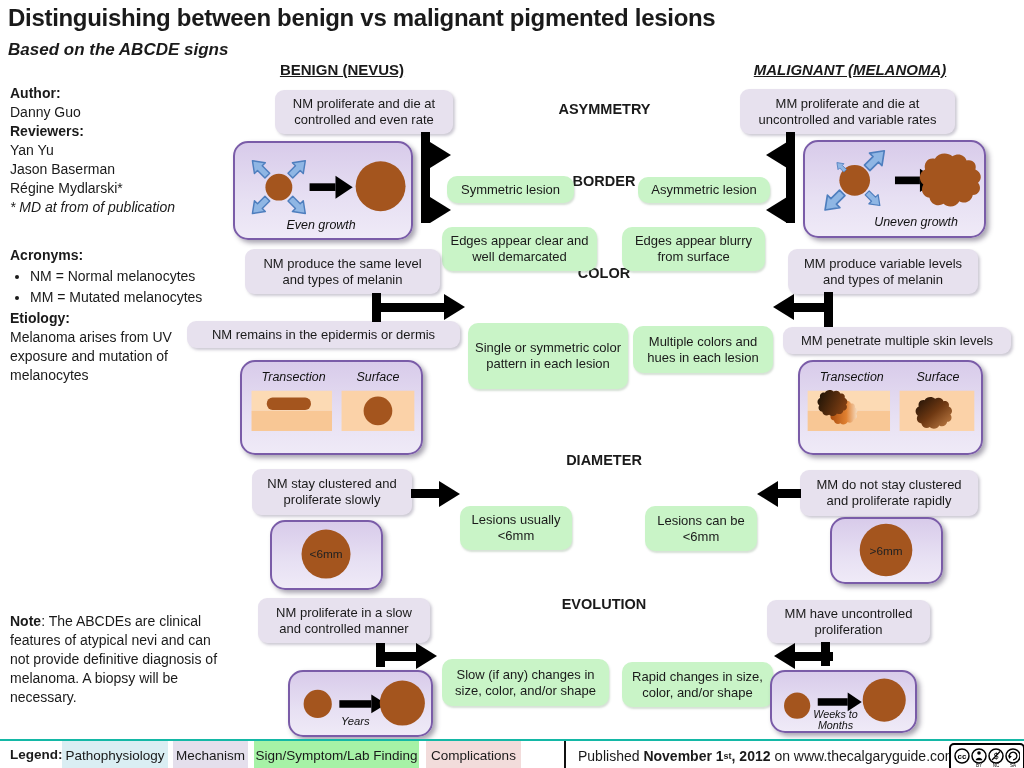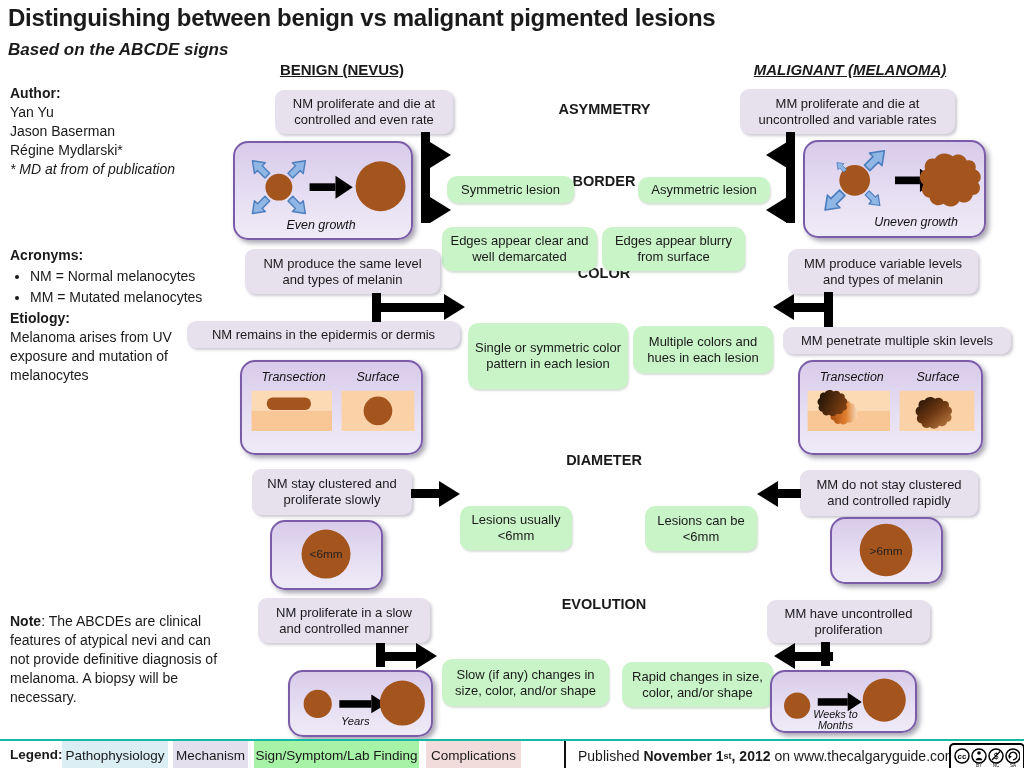--- a/index.html
+++ b/index.html
@@ -47,20 +47,22 @@
 </head>
 <body>
 
 <div class="abs title">Distinguishing between benign vs malignant pigmented lesions</div>
 <div class="abs subtitle">Based on the ABCDE signs</div>
 <div class="abs colhead" style="left:242px;top:61px;width:200px;">BENIGN (NEVUS)</div>
 <div class="abs colhead" style="left:740px;top:61px;width:220px;font-style:italic;">MALIGNANT (MELANOMA)</div>
 
 <div class="abs side" style="left:10px;top:84px;width:225px;">
   <div class="b">Author:</div>
+  <div>Danny Guo</div>
+  <div class="b">Reviewers:</div>
   <div>Yan Yu</div>
   <div>Jason Baserman</div>
   <div>Régine Mydlarski*</div>
   <div class="i">* MD at from of publication</div>
 </div>
 
 <div class="abs side" style="left:10px;top:246px;width:215px;">
   <div class="b">Acronyms:</div>
   <ul class="acr">
     <li>NM = Normal melanocytes</li>
@@ -137,21 +139,21 @@
     <rect x="50" y="30" width="34" height="8" fill="#000"></rect>
     <polygon points="84,24 100,34 84,44" fill="#000"></polygon>
     <text x="67" y="56" font-size="12" font-style="italic" text-anchor="middle" fill="#111">Years</text>
     <circle cx="117" cy="33" r="24" fill="#A4551E"></circle>
   </svg>
 </div>
 
 <div class="abs pbox" style="left:740px;top:89px;width:215px;height:45px;">MM proliferate and die at uncontrolled and variable rates</div>
 
 <div class="abs gbox" style="left:638px;top:143px;width:132px;height:26px;">Asymmetric lesion</div>
-<div class="abs gbox" style="left:602px;top:193px;width:143px;height:44px;">Edges appear blurry from surface</div>
+<div class="abs gbox" style="left:622px;top:193px;width:143px;height:44px;">Edges appear blurry from surface</div>
 
 <div class="abs illus" style="left:803px;top:140px;width:183px;height:98px;">
   <svg viewBox="0 0 183 98">
     <defs>
       <polygon id="ba2" points="0,-3.5 11,-3.5 11,-8 22,0 11,8 11,3.5 0,3.5" fill="#8FB6E4" stroke="#4E7EBE" stroke-width="1.5" stroke-linejoin="round"></polygon>
     </defs>
     <circle cx="50" cy="40" r="16" fill="#A4551E"></circle>
     <use href="#ba2" transform="translate(40,30) rotate(-135) scale(0.55)"></use>
     <use href="#ba2" transform="translate(63,27) rotate(-45) scale(1.15)"></use>
     <use href="#ba2" transform="translate(37,53) rotate(135) scale(1.15)"></use>
@@ -190,21 +192,21 @@
     <rect x="6" y="30" width="86" height="21" fill="#FCDAB4"></rect>
     <rect x="6" y="51" width="86" height="21" fill="#F8C795"></rect>
     <path d="M151,15 C158,11 165,14 167,20 C174,18 179,24 177,30 C184,33 185,41 180,45 C185,51 181,59 174,59 C173,66 165,70 159,66 C155,73 146,74 141,69 C134,73 126,69 125,62 C118,61 114,54 118,47 C112,42 113,33 120,30 C118,22 124,16 131,18 C135,11 145,10 151,15 Z" transform="translate(-19,35) scale(0.42)" fill="url(#og)"></path>
     <path d="M151,15 C158,11 165,14 167,20 C174,18 179,24 177,30 C184,33 185,41 180,45 C185,51 181,59 174,59 C173,66 165,70 159,66 C155,73 146,74 141,69 C134,73 126,69 125,62 C118,61 114,54 118,47 C112,42 113,33 120,30 C118,22 124,16 131,18 C135,11 145,10 151,15 Z" transform="translate(-35,24) scale(0.45)" fill="url(#dg)"></path>
     <rect x="102" y="30" width="78" height="42" fill="#FBD2A8"></rect>
     <path d="M151,15 C158,11 165,14 167,20 C174,18 179,24 177,30 C184,33 185,41 180,45 C185,51 181,59 174,59 C173,66 165,70 159,66 C155,73 146,74 141,69 C134,73 126,69 125,62 C118,61 114,54 118,47 C112,42 113,33 120,30 C118,22 124,16 131,18 C135,11 145,10 151,15 Z" transform="translate(56,30) scale(0.55)" fill="url(#sg)"></path>
   </svg>
 </div>
 
 <div class="abs gbox" style="left:645px;top:472px;width:112px;height:45px;">Lesions can be &lt;6mm</div>
-<div class="abs pbox" style="left:800px;top:470px;width:178px;height:46px;">MM do not stay clustered and controlled rapidly</div>
+<div class="abs pbox" style="left:800px;top:470px;width:178px;height:46px;">MM do not stay clustered and proliferate rapidly</div>
 
 <div class="abs illus" style="left:830px;top:517px;width:113px;height:67px;">
   <svg viewBox="0 0 113 67">
     <circle cx="56" cy="33" r="28" fill="#A4551E"></circle>
     <text x="56" y="38" font-size="12.5" text-anchor="middle" fill="#222">&gt;6mm</text>
   </svg>
 </div>
 
 <div class="abs pbox" style="left:767px;top:600px;width:163px;height:43px;">MM have uncontrolled proliferation</div>
 <div class="abs gbox" style="left:622px;top:628px;width:151px;height:45px;">Rapid changes in size, color, and/or shape</div>

